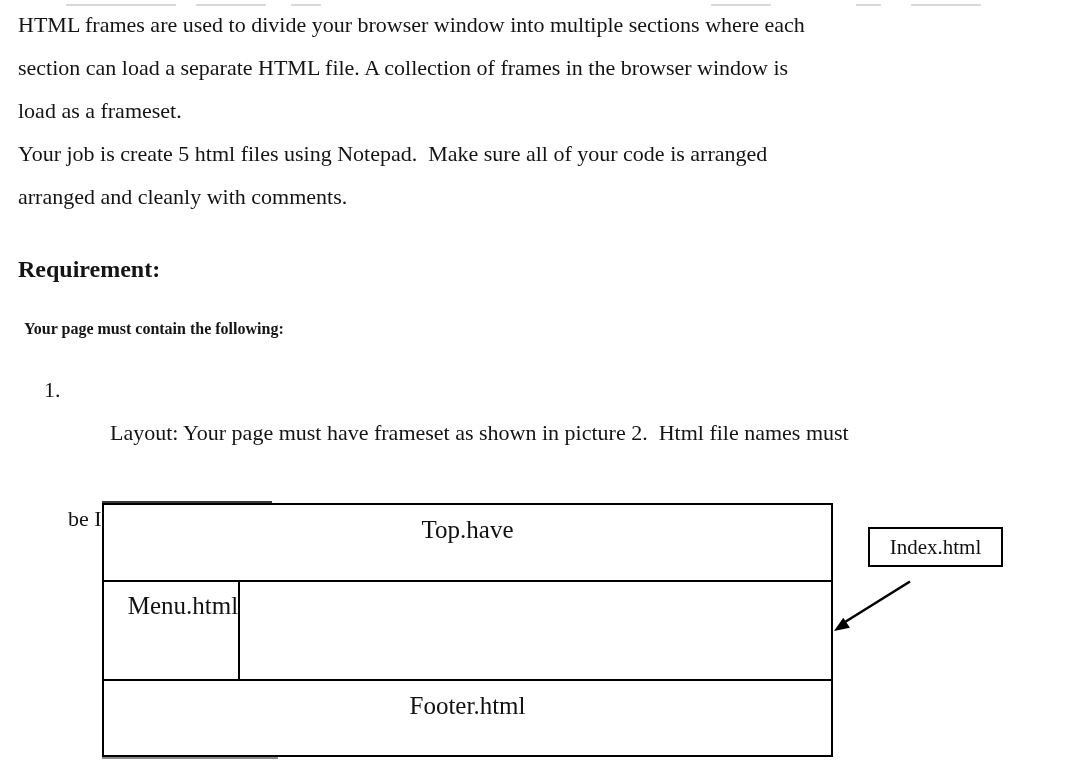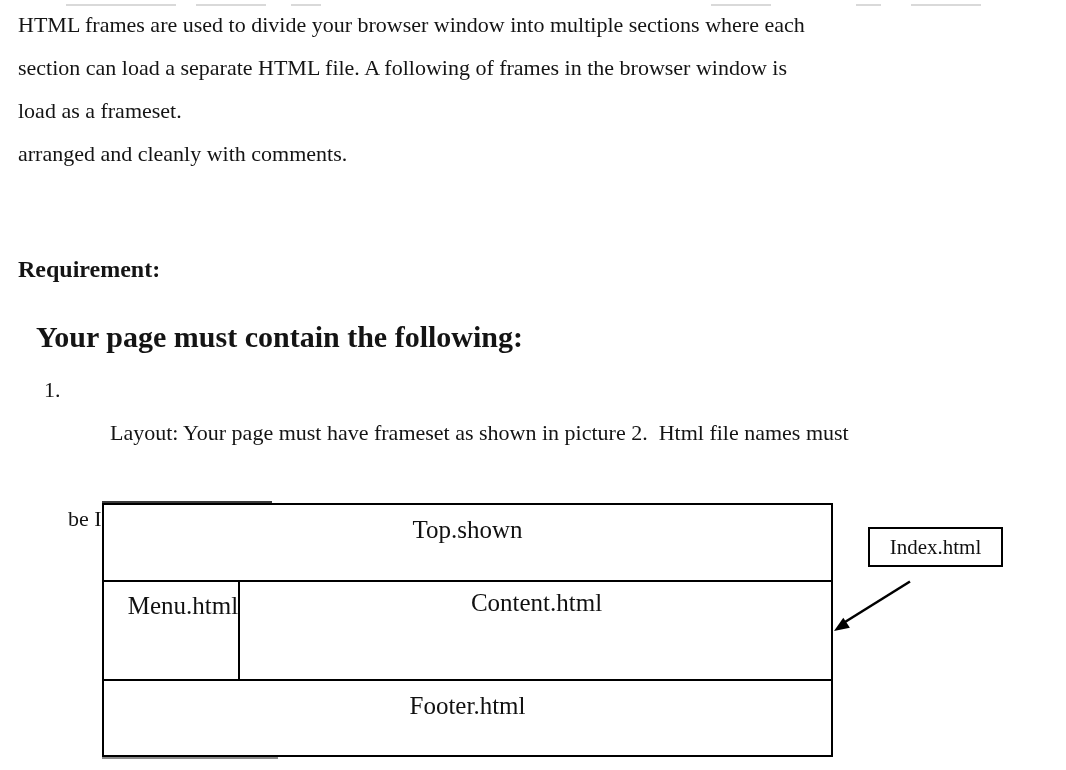--- a/index.html
+++ b/index.html
@@ -24,22 +24,22 @@
   .req-heading {
     position: absolute;
     left: 18px; top: 255px;
     font-size: 24px;
     font-weight: bold;
     line-height: 1.2;
     white-space: pre;
   }
   .req-subheading {
     position: absolute;
-    left: 36px; top: 319px;
-    font-size: 30px;
+    left: 24px; top: 319px;
+    font-size: 16px;
     font-weight: bold;
     line-height: 1.2;
     white-space: pre;
     font-family: Liberation Serif, serif;
   }
   .list-block {
     position: absolute;
     left: 0; top: 368px;
     font-size: 22px;
     line-height: 43px;
@@ -110,44 +110,44 @@
     <span class="a1"></span>
       <span class="a2"></span>
       <span class="a3"></span>
     <span class="a4"></span>
       <span class="a5"></span>
       <span class="a6"></span>
   </div>
 
   <div class="intro">
     <div class="textline">HTML frames are used to divide your browser window into multiple sections where each</div>
-    <div class="textline">section can load a separate HTML file. A following of frames in the browser window is</div>
+    <div class="textline">section can load a separate HTML file. A collection of frames in the browser window is</div>
     <div class="textline">load as a frameset.</div>
+    <div class="textline">Your job is create 5 html files using Notepad.  Make sure all of your code is arranged</div>
     <div class="textline">arranged and cleanly with comments.</div>
   </div>
 
   <div class="req-heading">Requirement:</div>
   <div class="req-subheading">Your page must contain the following:</div>
 
   <div class="list-block">
     <div class="list-line1">
       <span class="list-marker">1.</span><span>Layout: Your page must have frameset as shown in picture 2.  Html file names must</span>
     </div>
     <div class="list-line2">be Index.html, Top.html, Menu.html, Footer.html and Content.html.</div>
   </div>
 
   <div class="diagram">
     <div class="main-rect"></div>
     <div class="divider divider-top-row"></div>
     <div class="divider divider-footer-row"></div>
     <div class="divider divider-menu"></div>
 
-    <div class="frame-label label-top">Top.shown</div>
+    <div class="frame-label label-top">Top.have</div>
     <div class="frame-label label-menu">Menu.html</div>
-    <div class="frame-label label-content">Content.html</div>
     <div class="frame-label label-footer">Footer.html</div>
 
     <div class="index-box">
       <span>Index.html</span>
     </div>
 
     <svg class="arrow-svg" viewBox="0 0 100 65" xmlns="http://www.w3.org/2000/svg">
       <line x1="90" y1="6.5" x2="25" y2="47" stroke="#000000" stroke-width="2.6"></line>
       <polygon points="14,56 23.3,42.8 29.9,52.8" fill="#000000"></polygon>
     </svg>

